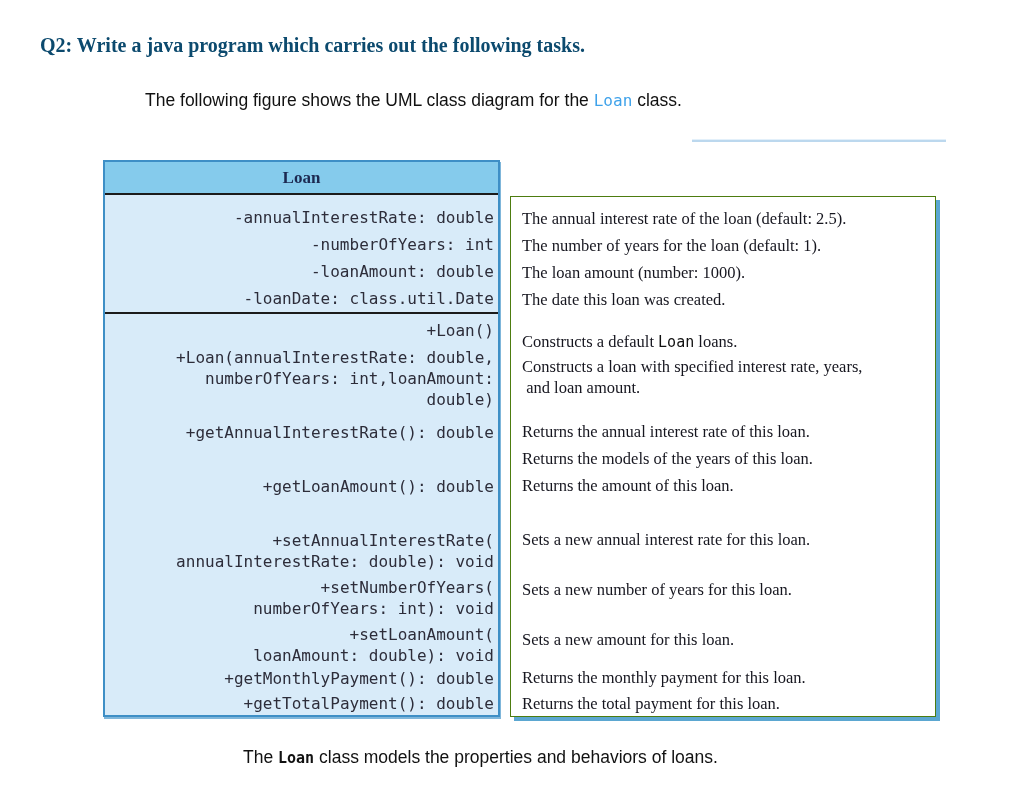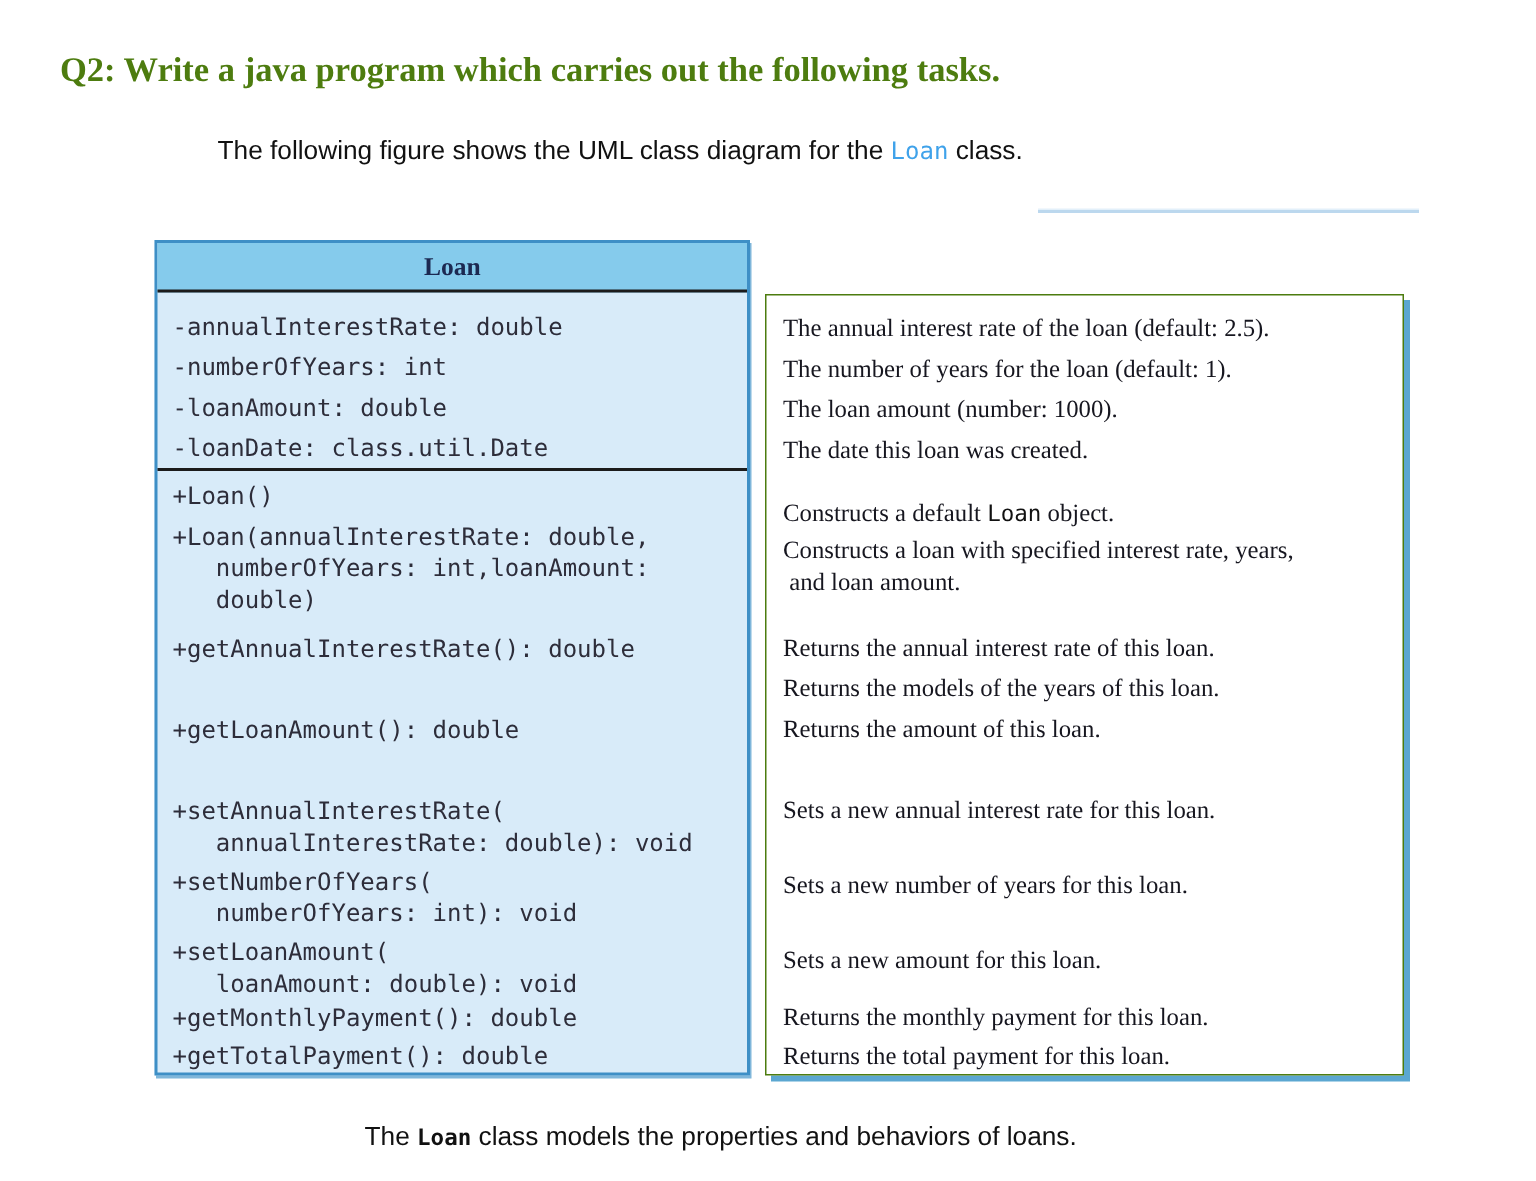--- a/index.html
+++ b/index.html
@@ -9,22 +9,22 @@
     position: relative;
     font-family: "Liberation Sans", sans-serif;
     overflow: hidden;
   }
   .abs { position: absolute; }
 
   .page-title {
     left: 40px; top: 34px;
     font-family: "Liberation Serif", serif;
     font-weight: bold;
-    font-size: 23px;
-    color: #4d7c0f;
+    font-size: 20px;
+    color: #0c4a6e;
     white-space: nowrap;
   }
   .subtitle {
     left: 145px; top: 90px;
     font-size: 17.5px;
     color: #111111;
     white-space: nowrap;
   }
   .subtitle .code-blue {
     font-family: "DejaVu Sans Mono", monospace;
@@ -60,20 +60,21 @@
     position: absolute; left: 0; right: 0; top: 150px; height: 2px;
     background: #1b1b1b;
   }
   .mono-row {
     position: absolute; left: 10px; right: 4px;
     font-family: "DejaVu Sans Mono", monospace;
     font-size: 16px;
     line-height: 21px;
     color: #2d2d3a;
     white-space: pre-wrap;
+    text-align: right;
   }
 
   
   .desc-box {
     left: 510px; top: 196px; width: 426px; height: 521px;
     background: #ffffff;
     border: 1px solid #4d7c0f;
     box-sizing: border-box;
     box-shadow: 4px 4px 0 #5ba7d1;
   }
@@ -137,21 +138,21 @@
    loanAmount: double): void</div>
   <div class="mono-row" style="top:506px">+getMonthlyPayment(): double</div>
   <div class="mono-row" style="top:531px">+getTotalPayment(): double</div>
 </div>
 
 <div class="abs desc-box">
   <div class="drow" style="top:11px"><span>The annual interest rate of the loan (default: 2.5).</span><span class="code-mono"></span><span></span></div>
   <div class="drow" style="top:38px"><span>The number of years for the loan (default: 1).</span><span class="code-mono"></span><span></span></div>
   <div class="drow" style="top:65px"><span>The loan amount (number: 1000).</span><span class="code-mono"></span><span></span></div>
   <div class="drow" style="top:92px"><span>The date this loan was created.</span><span class="code-mono"></span><span></span></div>
-  <div class="drow" style="top:134px"><span>Constructs a default </span><span class="code-mono">Loan</span><span> object.</span></div>
+  <div class="drow" style="top:134px"><span>Constructs a default </span><span class="code-mono">Loan</span><span> loans.</span></div>
   <div class="drow" style="top:159px"><span>Constructs a loan with specified interest rate, years,
  and loan amount.</span><span class="code-mono"></span><span></span></div>
   <div class="drow" style="top:224px"><span>Returns the annual interest rate of this loan.</span><span class="code-mono"></span><span></span></div>
   <div class="drow" style="top:251px"><span>Returns the models of the years of this loan.</span><span class="code-mono"></span><span></span></div>
   <div class="drow" style="top:278px"><span>Returns the amount of this loan.</span><span class="code-mono"></span><span></span></div>
   <div class="drow" style="top:332px"><span>Sets a new annual interest rate for this loan.</span><span class="code-mono"></span><span></span></div>
   <div class="drow" style="top:382px"><span>Sets a new number of years for this loan.</span><span class="code-mono"></span><span></span></div>
   <div class="drow" style="top:432px"><span>Sets a new amount for this loan.</span><span class="code-mono"></span><span></span></div>
   <div class="drow" style="top:470px"><span>Returns the monthly payment for this loan.</span><span class="code-mono"></span><span></span></div>
   <div class="drow" style="top:496px"><span>Returns the total payment for this loan.</span><span class="code-mono"></span><span></span></div>

